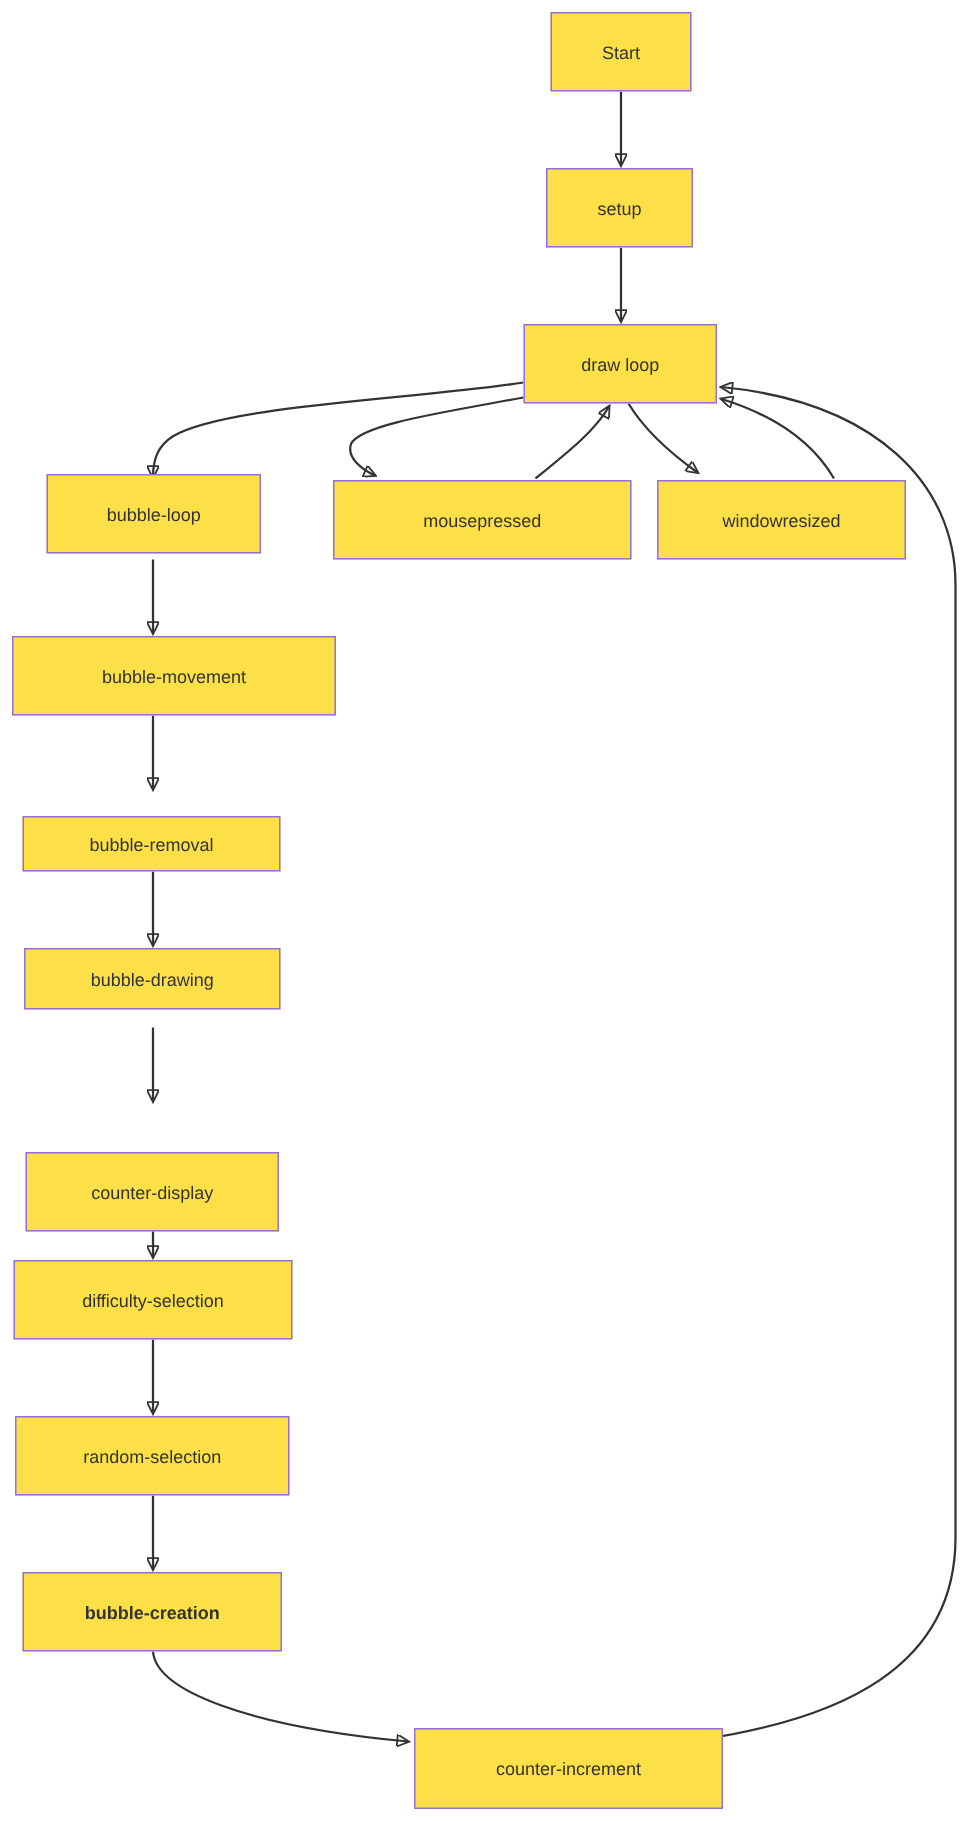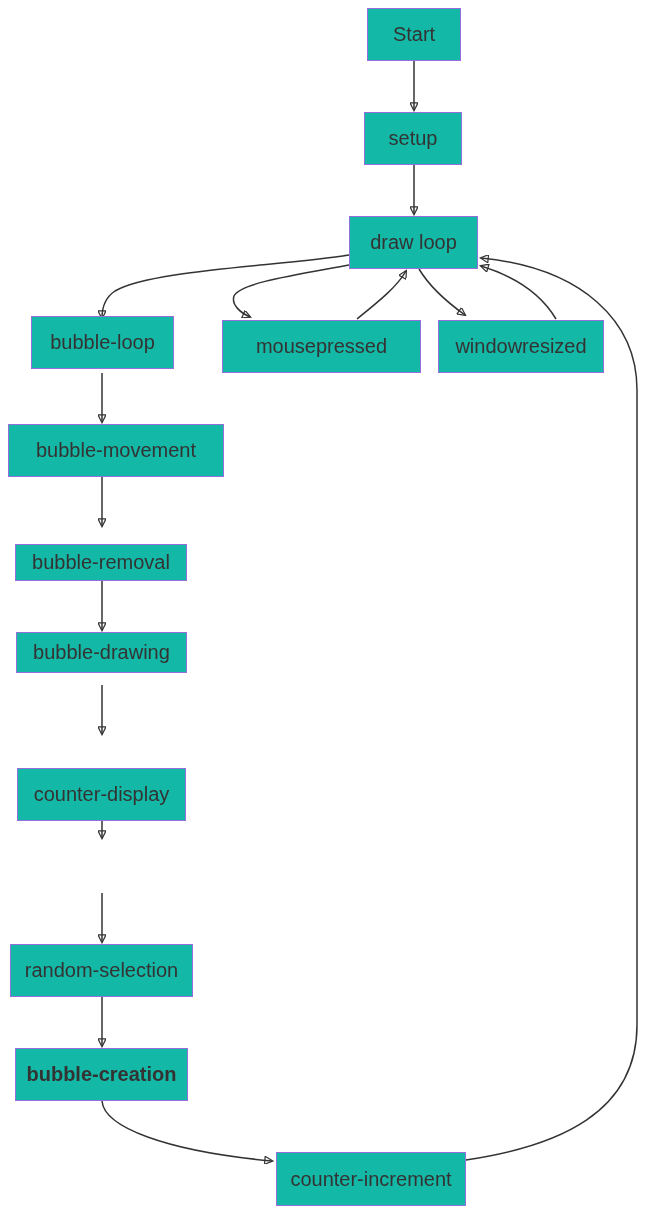--- a/index.html
+++ b/index.html
@@ -23,24 +23,24 @@
     height: 1214px;
   }
   .edges path {
     fill: none;
     stroke: #333333;
     stroke-width: 1.5;
   }
   .node {
     position: absolute;
     box-sizing: border-box;
-    background: #14b8a6;
+    background: #fde047;
     border: 1px solid #9370DB;
     color: #333333;
-    font-size: 20px;
+    font-size: 12px;
     display: flex;
     align-items: center;
     justify-content: center;
     text-align: center;
     white-space: nowrap;
   }
 </style>
 </head>
 <body>
 
@@ -84,20 +84,21 @@
   <div class="node" style="left:438px; top:320px; width:166px; height:53px;">windowresized</div>
 
   <div class="node" style="left:8px;   top:424px; width:216px; height:53px;">bubble-movement</div>
 
   <div class="node" style="left:15px;  top:528px; width:172px; height:37px;margin-top:16px;">bubble-removal</div>
 
   <div class="node" style="left:16px;  top:632px; width:171px; height:41px;">bubble-drawing</div>
 
   <div class="node" style="left:17px;  top:736px; width:169px; height:53px;margin-top:32px;">counter-display</div>
 
+  <div class="node" style="left:9px;   top:840px; width:186px; height:53px;">difficulty-selection</div>
 
   <div class="node" style="left:10px;  top:944px; width:183px; height:53px;">random-selection</div>
 
   <div class="node" style="left:15px;  top:1048px; width:173px; height:53px;font-weight:bold;">bubble-creation</div>
 
-  <div class="node" style="left:276px; top:1152px; width:190px; height:54px;">counter-increment</div>
+  <div class="node" style="left:276px; top:1152px; width:206px; height:54px;">counter-increment</div>
 
 </div>
 
 </body></html>

